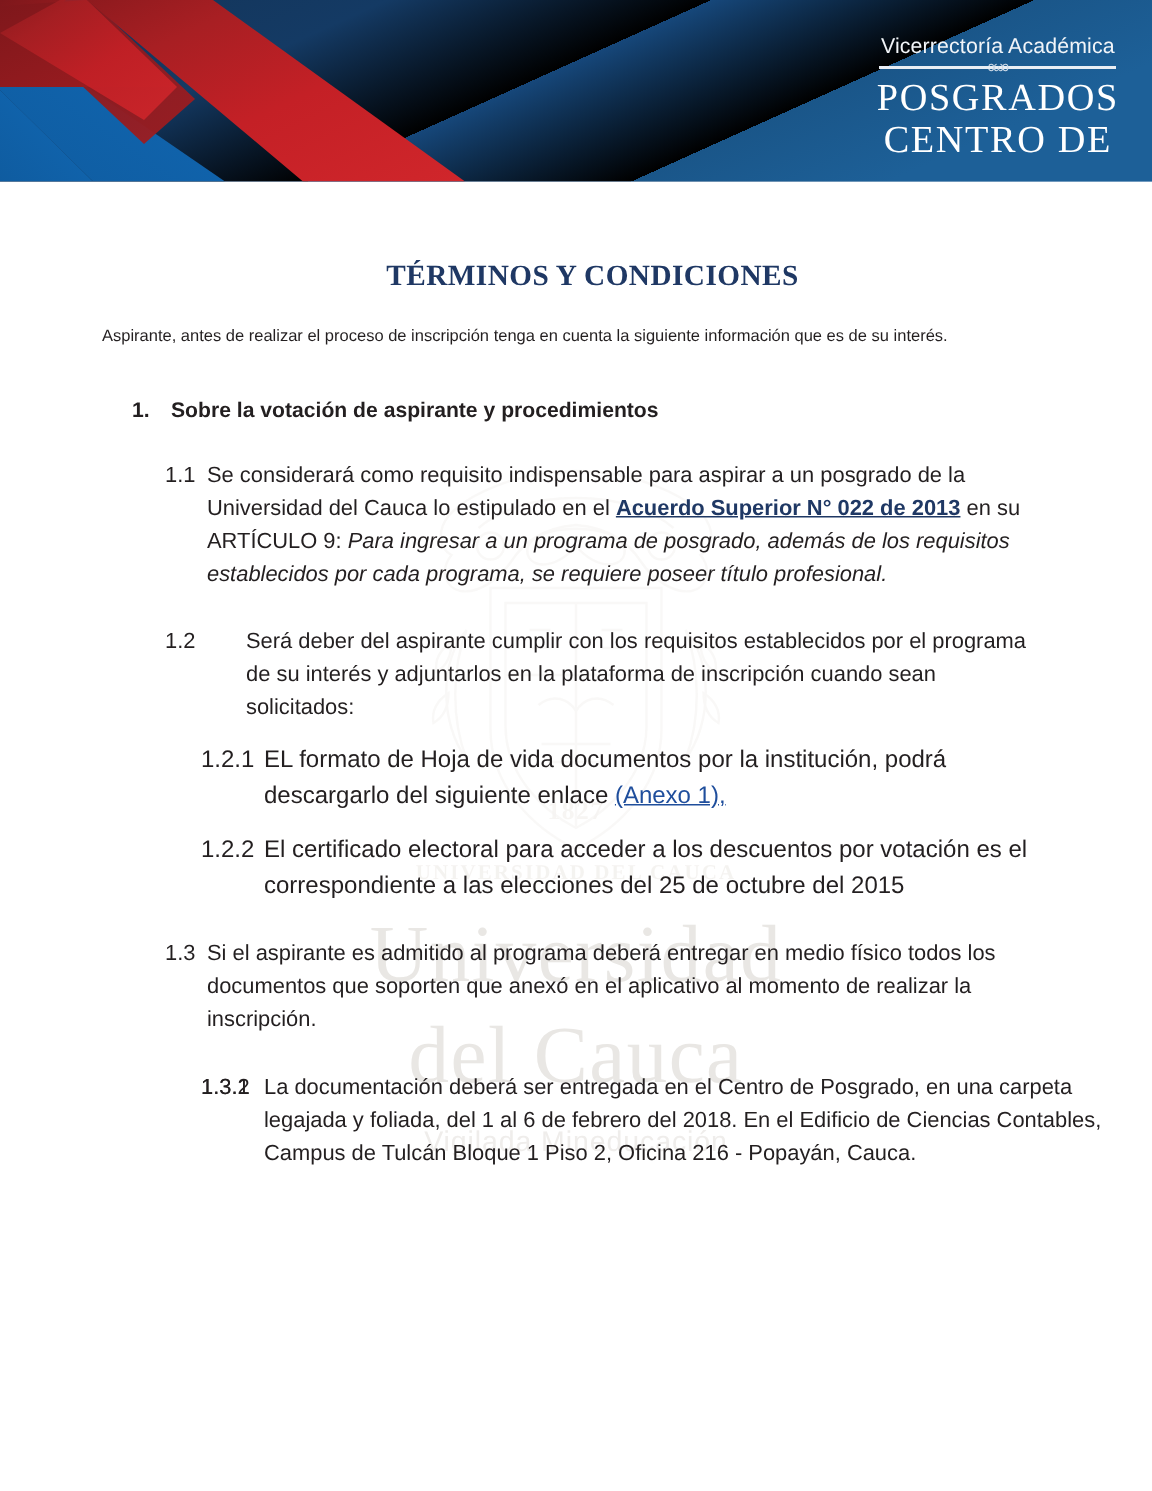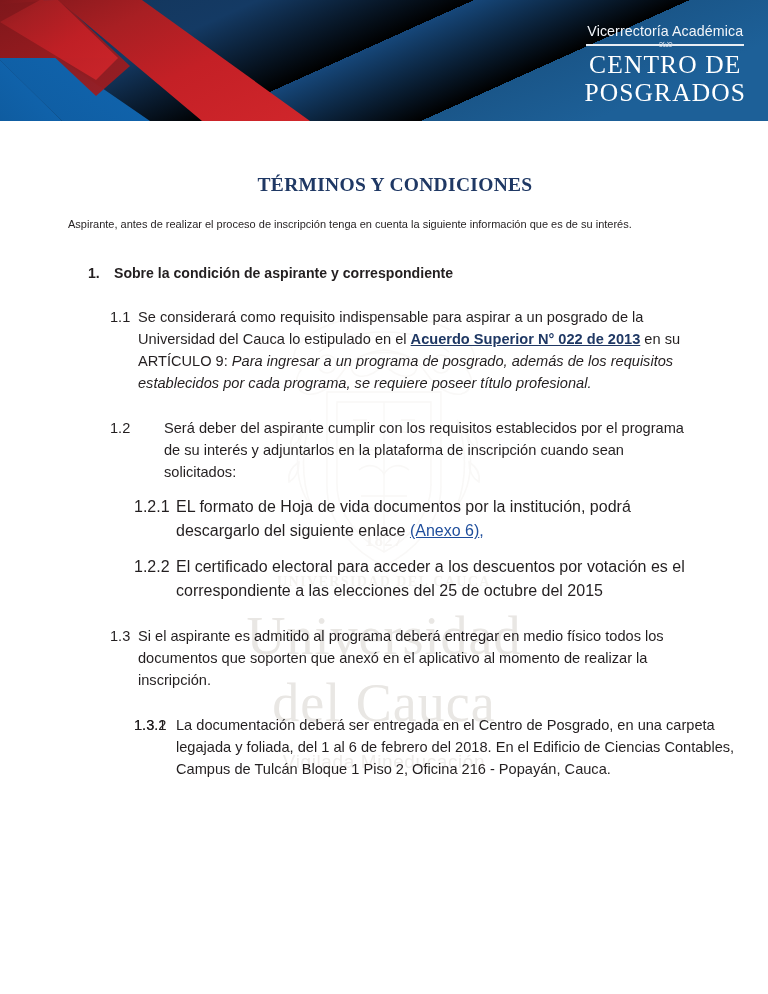--- a/index.html
+++ b/index.html
@@ -265,22 +265,22 @@
 
       <polygon points="0,4 58,0 118,58 0,58" fill="url(#gRedDark)"></polygon>
       <polygon points="0,22 40,0 58,0 118,58 96,80" fill="url(#gRedMain)" opacity="0.9"></polygon>
     </svg>
 
     <div class="logo-block">
       <div class="logo-top">Vicerrectoría Académica</div>
       <div class="logo-rule">
         <span class="logo-orn">ɔωɔ</span>
       </div>
+      <div class="logo-main">POSGRADOS</div>
       <div class="logo-main">CENTRO DE</div>
-      <div class="logo-main">POSGRADOS</div>
     </div>
   </div>
 
   <div class="watermark">
     <svg class="wm-crest" viewBox="0 0 270 300">
       <g fill="none" stroke="#e6e2dd" stroke-width="1.6" opacity="0.85">
         <path d="M135 14 C 96 14, 62 30, 50 44 C 42 54, 44 66, 52 70 C 44 80, 48 92, 58 94
                  C 70 96, 84 86, 92 74 C 100 62, 112 52, 135 50 C 158 52, 170 62, 178 74
                  C 186 86, 200 96, 212 94 C 222 92, 226 80, 218 70 C 226 66, 228 54, 220 44
                  C 208 30, 174 14, 135 14 Z"></path>
@@ -321,36 +321,36 @@
   </div>
 
   <div class="content">
 
     <h1 class="doc-title">TÉRMINOS Y CONDICIONES</h1>
 
     <p class="intro">Aspirante, antes de realizar el proceso de inscripción tenga en cuenta la siguiente información que es de su interés.</p>
 
     <div class="sec lvl1">
       <span class="num">1.</span>
-      <span class="txt">Sobre la condición de aspirante y correspondiente</span>
+      <span class="txt">Sobre la votación de aspirante y procedimientos</span>
     </div>
 
     <div class="item lvl2">
       <span class="num">1.1</span>
       <span class="txt"><span>Se considerará como requisito indispensable para aspirar a un posgrado de la Universidad del Cauca lo estipulado en el </span><b class="navy usp">Acuerdo Superior N° 022 de 2013</b><span> en su ARTÍCULO 9:</span><i class="ital"> Para ingresar a un programa de posgrado, además de los requisitos establecidos por cada programa, se requiere poseer título profesional.</i></span>
     </div>
 
     <div class="item lvl2 lvl2-wide">
       <span class="num">1.2</span>
       <span class="txt">Será deber del aspirante cumplir con los requisitos establecidos por el programa de su interés y adjuntarlos en la plataforma de inscripción cuando sean solicitados:</span>
     </div>
 
     <div class="item lvl3">
       <span class="num">1.2.1</span>
-      <span class="txt"><span>EL formato de Hoja de vida documentos por la institución, podrá descargarlo del siguiente enlace </span><a class="ulink" href="#">(Anexo 6)</a><span class="ulink">,</span></span>
+      <span class="txt"><span>EL formato de Hoja de vida documentos por la institución, podrá descargarlo del siguiente enlace </span><a class="ulink" href="#">(Anexo 1)</a><span class="ulink">,</span></span>
     </div>
 
     <div class="item lvl3">
       <span class="num">1.2.2</span>
       <span class="txt">El certificado electoral para acceder a los descuentos por votación es el correspondiente a las elecciones del 25 de octubre del 2015</span>
     </div>
 
     <div class="item lvl2">
       <span class="num">1.3</span>
       <span class="txt">Si el aspirante es admitido al programa deberá entregar en medio físico todos los documentos que soporten que anexó en el aplicativo al momento de realizar la inscripción.</span>

